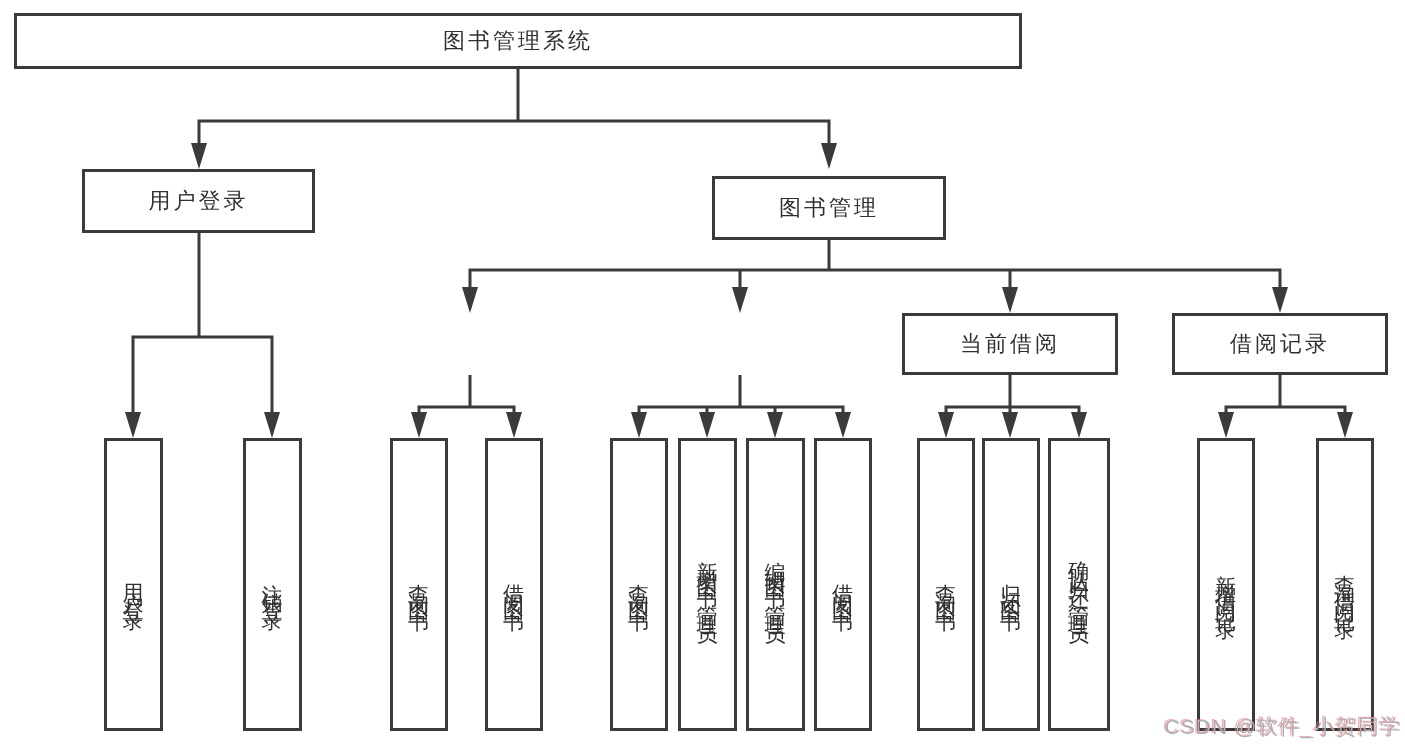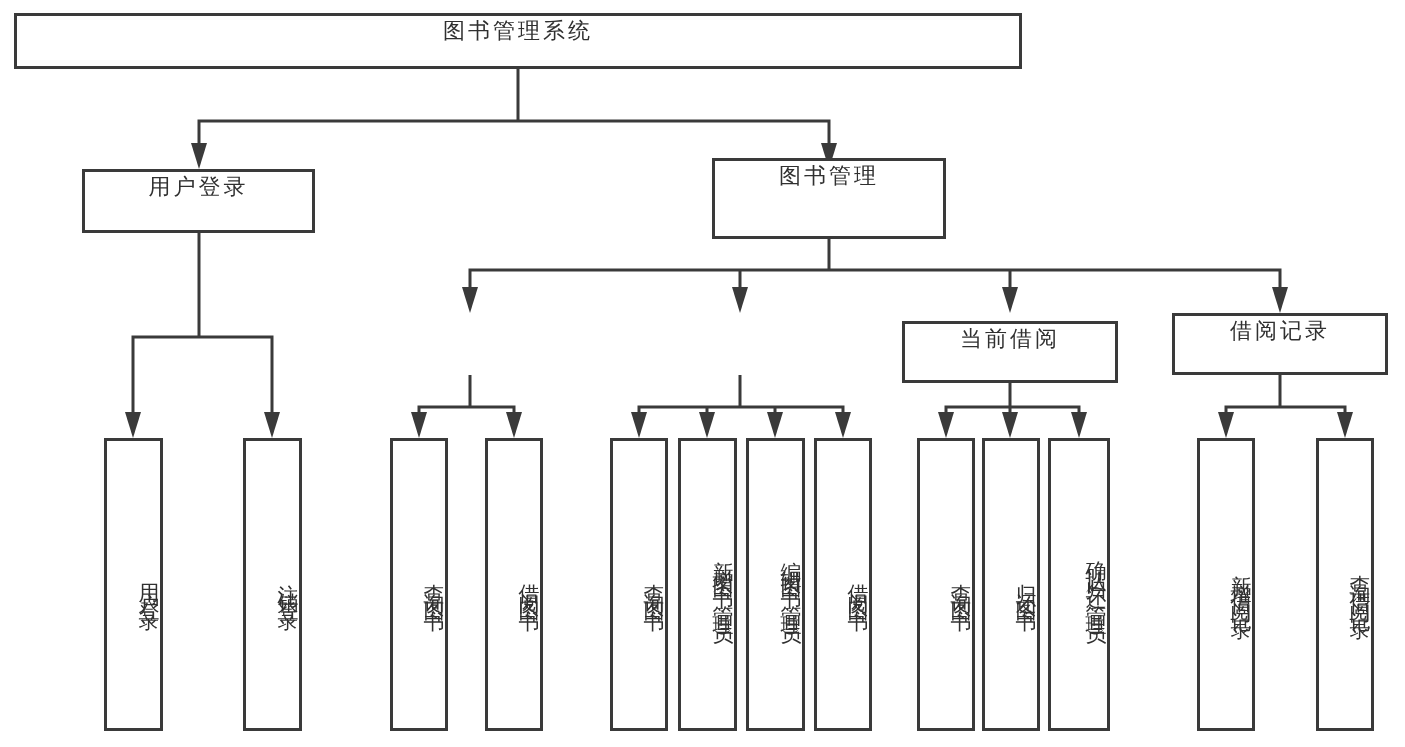--- a/index.html
+++ b/index.html
@@ -4,21 +4,21 @@
 <style>
   html,body{margin:0;padding:0;background:#fff;}
   .canvas{
     position:relative;width:1405px;height:747px;background:#ffffff;overflow:hidden;
     font-family:"Liberation Sans","DejaVu Sans",sans-serif;
   }
   .wires{position:absolute;left:0;top:0;width:1405px;height:747px;}
   .box{
     position:absolute;box-sizing:border-box;background:#ffffff;
     border:3px solid #3a3a3a;color:#303030;
-    display:flex;align-items:flex-start;justify-content:center;
+    display:flex;align-items:center;justify-content:center;
   }
   .h-label{font-size:22px;letter-spacing:3px;white-space:nowrap;}
   .leaf{
     writing-mode:vertical-rl;
     font-size:21px;letter-spacing:9px;line-height:1;
     padding:6px 0;
   }
   .watermark{
     position:absolute;right:3px;bottom:6px;
     font-size:21px;letter-spacing:1px;color:#abb0b6;
@@ -71,25 +71,25 @@
     </g>
   </svg>
 
   <div class="box" style="left:14px;top:13px;width:1008px;height:56px;">
     <span class="h-label">图书管理系统</span>
   </div>
 
   <div class="box" style="left:82px;top:169px;width:233px;height:64px;">
     <span class="h-label">用户登录</span>
   </div>
-  <div class="box" style="left:712px;top:158px;width:234px;height:81px;">
+  <div class="box" style="left:712px;top:176px;width:234px;height:64px;">
     <span class="h-label">图书管理</span>
   </div>
 
-  <div class="box" style="left:902px;top:313px;width:216px;height:62px;margin-top:8px;">
+  <div class="box" style="left:902px;top:313px;width:216px;height:62px;">
     <span class="h-label">当前借阅</span>
   </div>
   <div class="box" style="left:1172px;top:313px;width:216px;height:62px;">
     <span class="h-label">借阅记录</span>
   </div>
 
   <div class="box leaf" style="left:104px;top:438px;width:59px;height:293px;">用户登录</div>
   <div class="box leaf" style="left:243px;top:438px;width:59px;height:293px;">注销登录</div>
 
   <div class="box leaf" style="left:390px;top:438px;width:58px;height:293px;">查询图书</div>
@@ -100,14 +100,15 @@
   <div class="box leaf" style="left:746px;top:438px;width:59px;height:293px;">编辑图书（管理员）</div>
   <div class="box leaf" style="left:814px;top:438px;width:58px;height:293px;">借阅图书</div>
 
   <div class="box leaf" style="left:917px;top:438px;width:58px;height:293px;">查询图书</div>
   <div class="box leaf" style="left:982px;top:438px;width:58px;height:293px;">归还图书</div>
   <div class="box leaf" style="left:1048px;top:438px;width:62px;height:293px;">确认归还（管理员）</div>
 
   <div class="box leaf" style="left:1197px;top:438px;width:58px;height:293px;">新增借阅记录</div>
   <div class="box leaf" style="left:1316px;top:438px;width:58px;height:293px;">查询借阅记录</div>
 
+  <div class="watermark">CSDN @软件_小贺同学</div>
 
 </div>
 
 </body></html>

